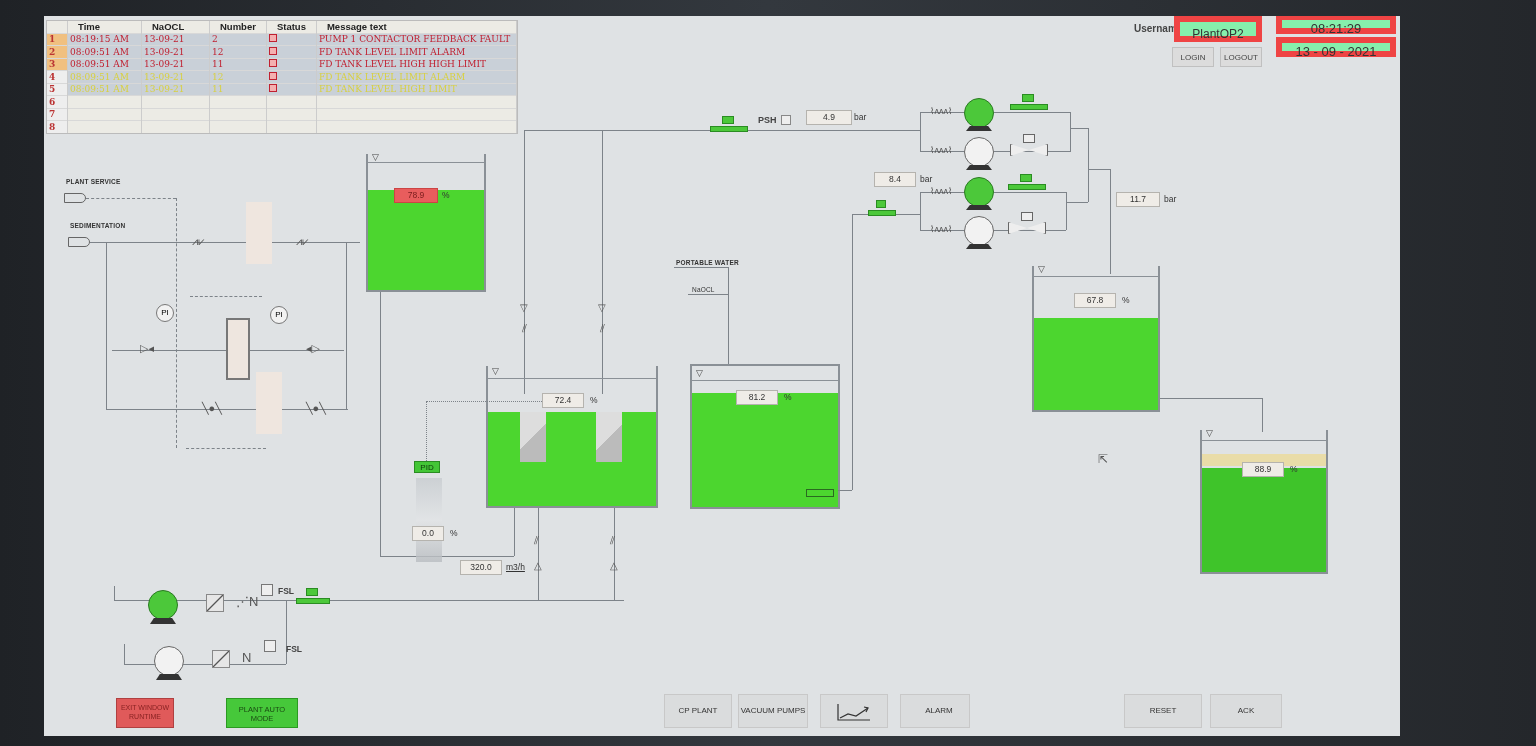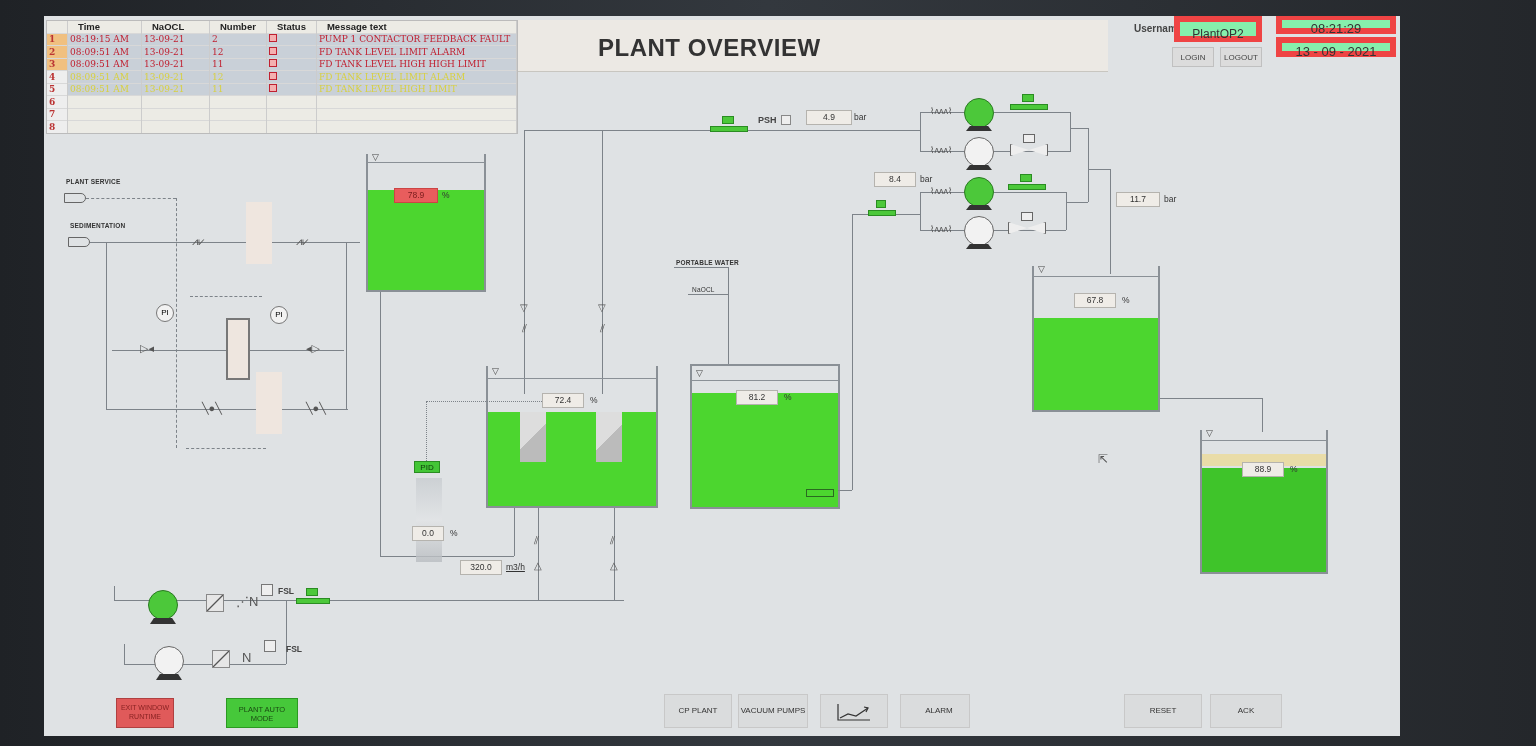--- a/index.html
+++ b/index.html
@@ -127,23 +127,20 @@
           <td></td>
             <td></td>
             <td></td>
             <td></td>
             <td></td>
         </tr>
       </tbody>
     </table>
   </div>
 
-  <div class="title-bar">
-    <div class="title">PLANT OVERVIEW</div>
-  </div>
 
   <div class="hdr-label" style="left:1070px;top:7px;">Username</div>
   <div class="hdr-box" style="left:1130px;top:0px;width:88px;height:26px;line-height:24px;">PlantOP2</div>
   <div class="hdr-btn" style="left:1128px;top:31px;width:42px;height:20px;">LOGIN</div>
   <div class="hdr-btn" style="left:1176px;top:31px;width:42px;height:20px;">LOGOUT</div>
   <div class="hdr-box" style="left:1232px;top:-2px;width:120px;height:20px;line-height:18px;font-size:13px;">08:21:29</div>
   <div class="hdr-box" style="left:1232px;top:21px;width:120px;height:20px;line-height:18px;font-size:13px;">13 - 09 - 2021</div>
 
 
   <div class="label-sm" style="left:22px;top:162px;">PLANT SERVICE</div>

